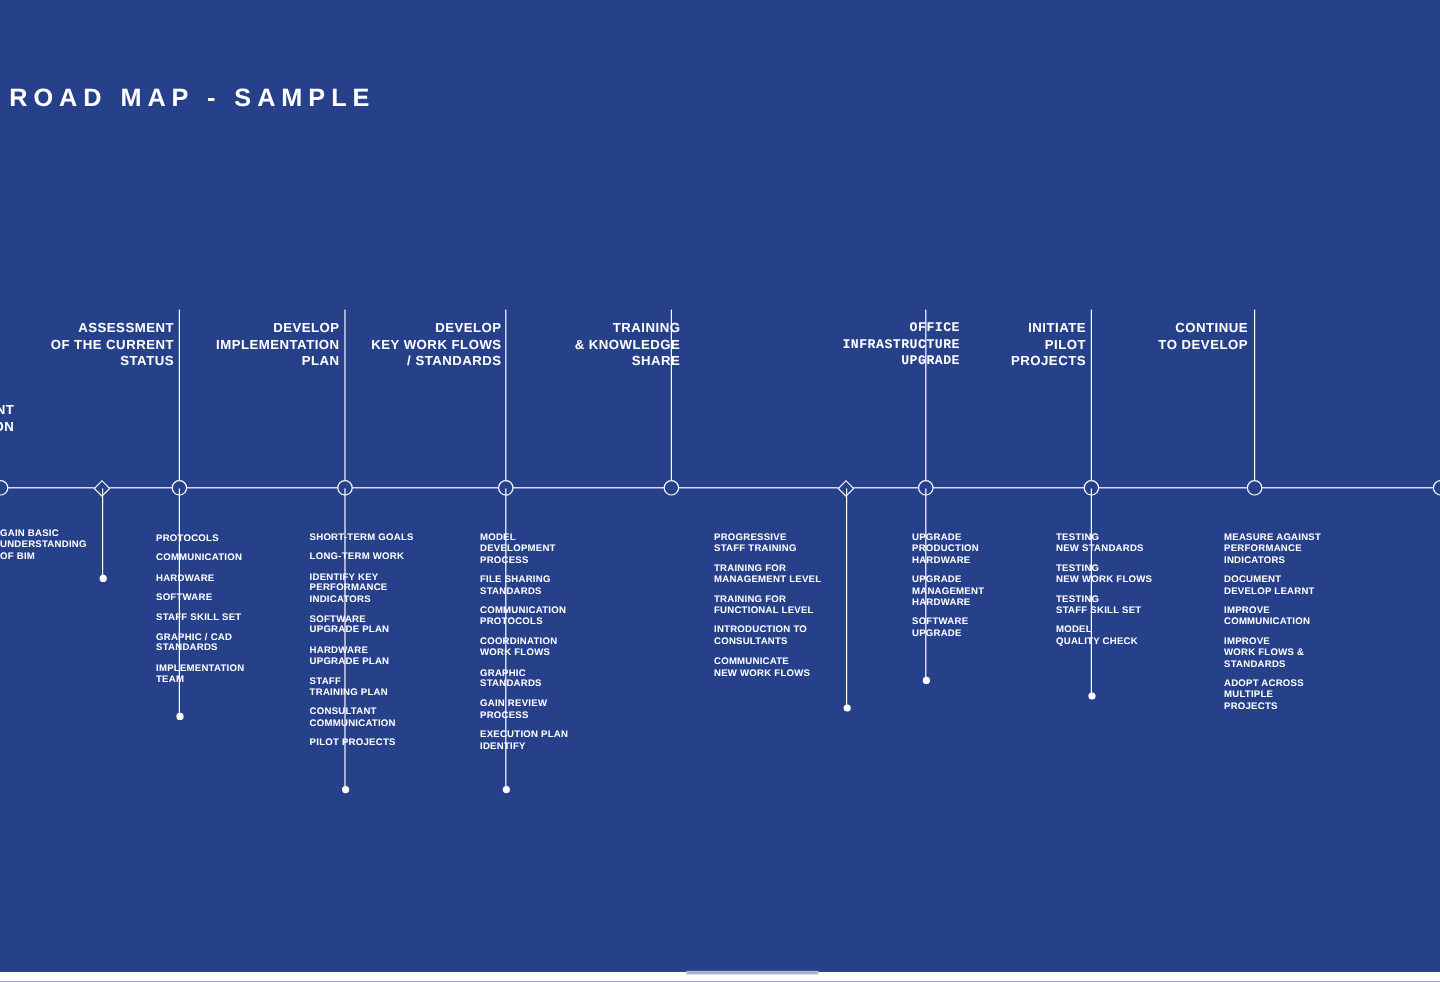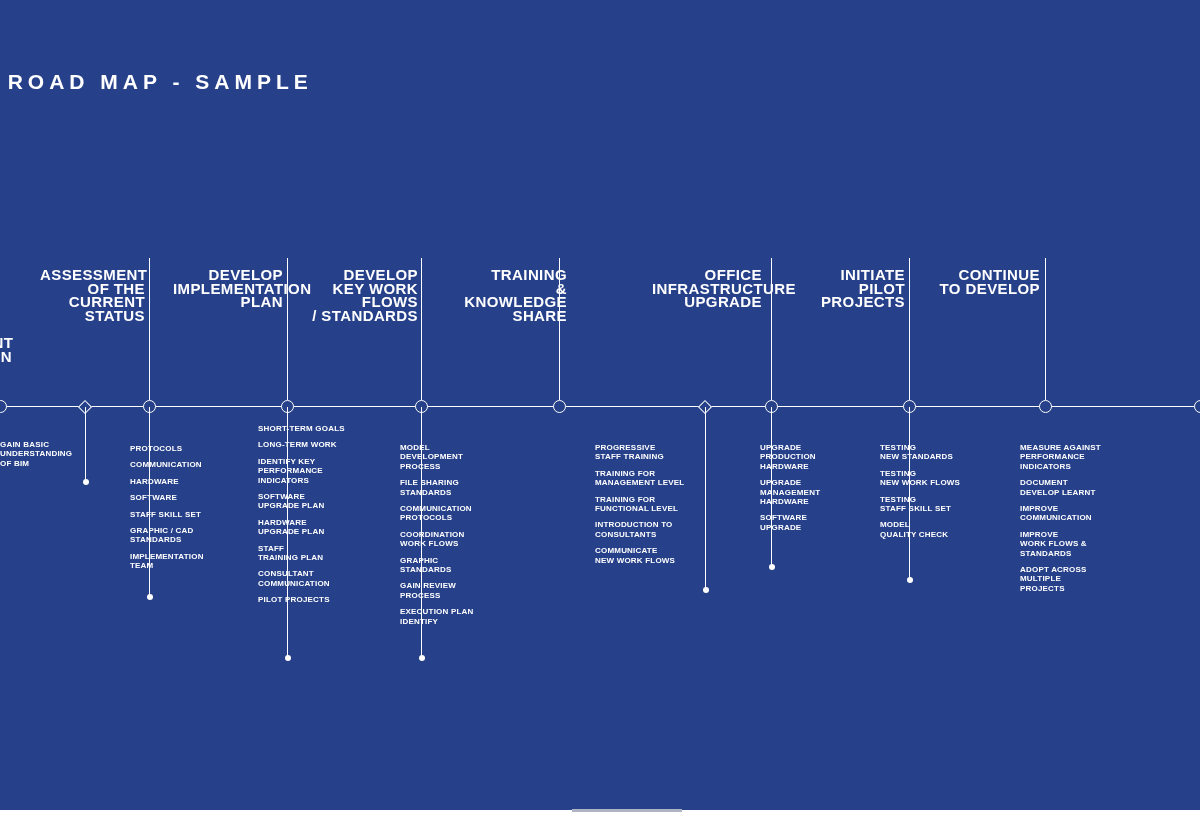--- a/index.html
+++ b/index.html
@@ -75,21 +75,21 @@
     left: -2.5px;
     bottom: -3px;
     width: 6px;
     height: 6px;
     border-radius: 50%;
     background: #ffffff;
   }
   .phase-title {
     position: absolute;
     color: #ffffff;
-    font-size: 15px;
+    font-size: 11px;
     font-weight: bold;
     line-height: 13.5px;
     text-align: right;
     letter-spacing: 0.4px;
     white-space: pre-line;
   }
   .task-list {
     position: absolute;
     color: #ffffff;
     font-size: 8px;
@@ -163,21 +163,21 @@
 TEAM</div>
       </div>
       <div class="node" style="left: 287px;"></div>
       <div class="stem-up" style="left: 287px; top: 258px; height: 142px;"></div>
       <div class="phase-title" style="left: 173px; top: 268px; width: 110px;">DEVELOP
 IMPLEMENTATION
 PLAN</div>
       <div class="stem-down" style="left: 287px; top: 407px; height: 251px;">
         <span class="dot"></span>
       </div>
-      <div class="task-list" style="left: 258px; top: 424px; width: 92px;">
+      <div class="task-list" style="left: 258px; top: 443px; width: 92px;">
         <div class="task">SHORT-TERM GOALS</div>
         <div class="task">LONG-TERM WORK</div>
         <div class="task">IDENTIFY KEY
 PERFORMANCE
 INDICATORS</div>
         <div class="task">SOFTWARE
 UPGRADE PLAN</div>
         <div class="task">HARDWARE
 UPGRADE PLAN</div>
         <div class="task">STAFF
@@ -227,21 +227,21 @@
 MANAGEMENT LEVEL</div>
         <div class="task">TRAINING FOR
 FUNCTIONAL LEVEL</div>
         <div class="task">INTRODUCTION TO
 CONSULTANTS</div>
         <div class="task">COMMUNICATE
 NEW WORK FLOWS</div>
       </div>
       <div class="node" style="left: 771px;"></div>
       <div class="stem-up" style="left: 771px; top: 258px; height: 142px;"></div>
-      <div class="phase-title" style="left: 652px; top: 268px; width: 110px;">OFFICE
+      <div class="phase-title" style="left: 690px; top: 268px; width: 110px; font-family: Liberation Mono, monospace;">OFFICE
 INFRASTRUCTURE
 UPGRADE</div>
       <div class="stem-down" style="left: 771px; top: 407px; height: 160px;">
         <span class="dot"></span>
       </div>
       <div class="task-list" style="left: 760px; top: 443px; width: 74px;">
         <div class="task">UPGRADE
 PRODUCTION
 HARDWARE</div>
         <div class="task">UPGRADE

